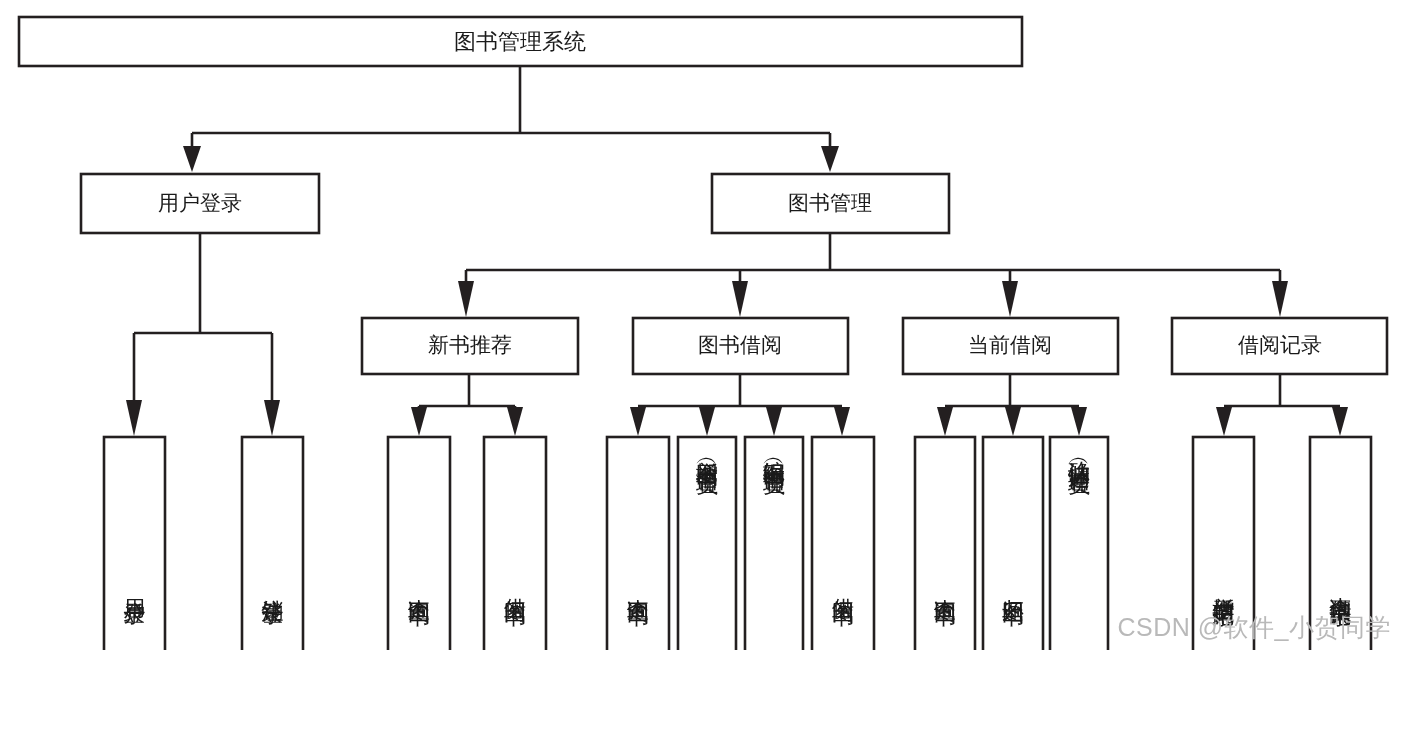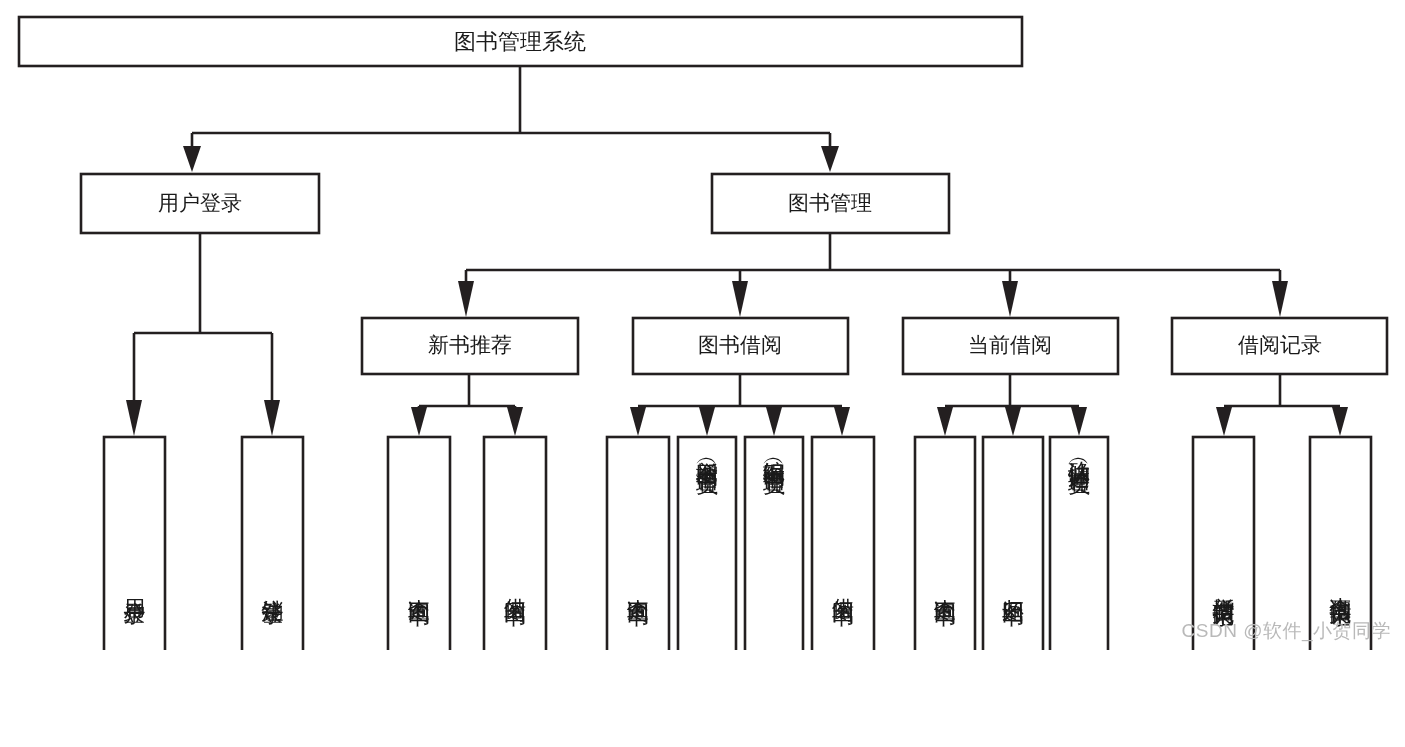--- a/index.html
+++ b/index.html
@@ -67,21 +67,21 @@
     letter-spacing: 2px;
     color: #1a1a1a;
     white-space: nowrap;
     text-align: center;
   }
   .watermark {
     position: absolute;
     right: 14px;
     bottom: 6px;
     font-family: "Liberation Sans", "DejaVu Sans", sans-serif;
-    font-size: 19px;
+    font-size: 25px;
     color: #b9b9b9;
     letter-spacing: 0.5px;
     user-select: none;
     white-space: nowrap;
   }
 </style>
 </head>
 <body>
 
 <div id="diagram-root">

